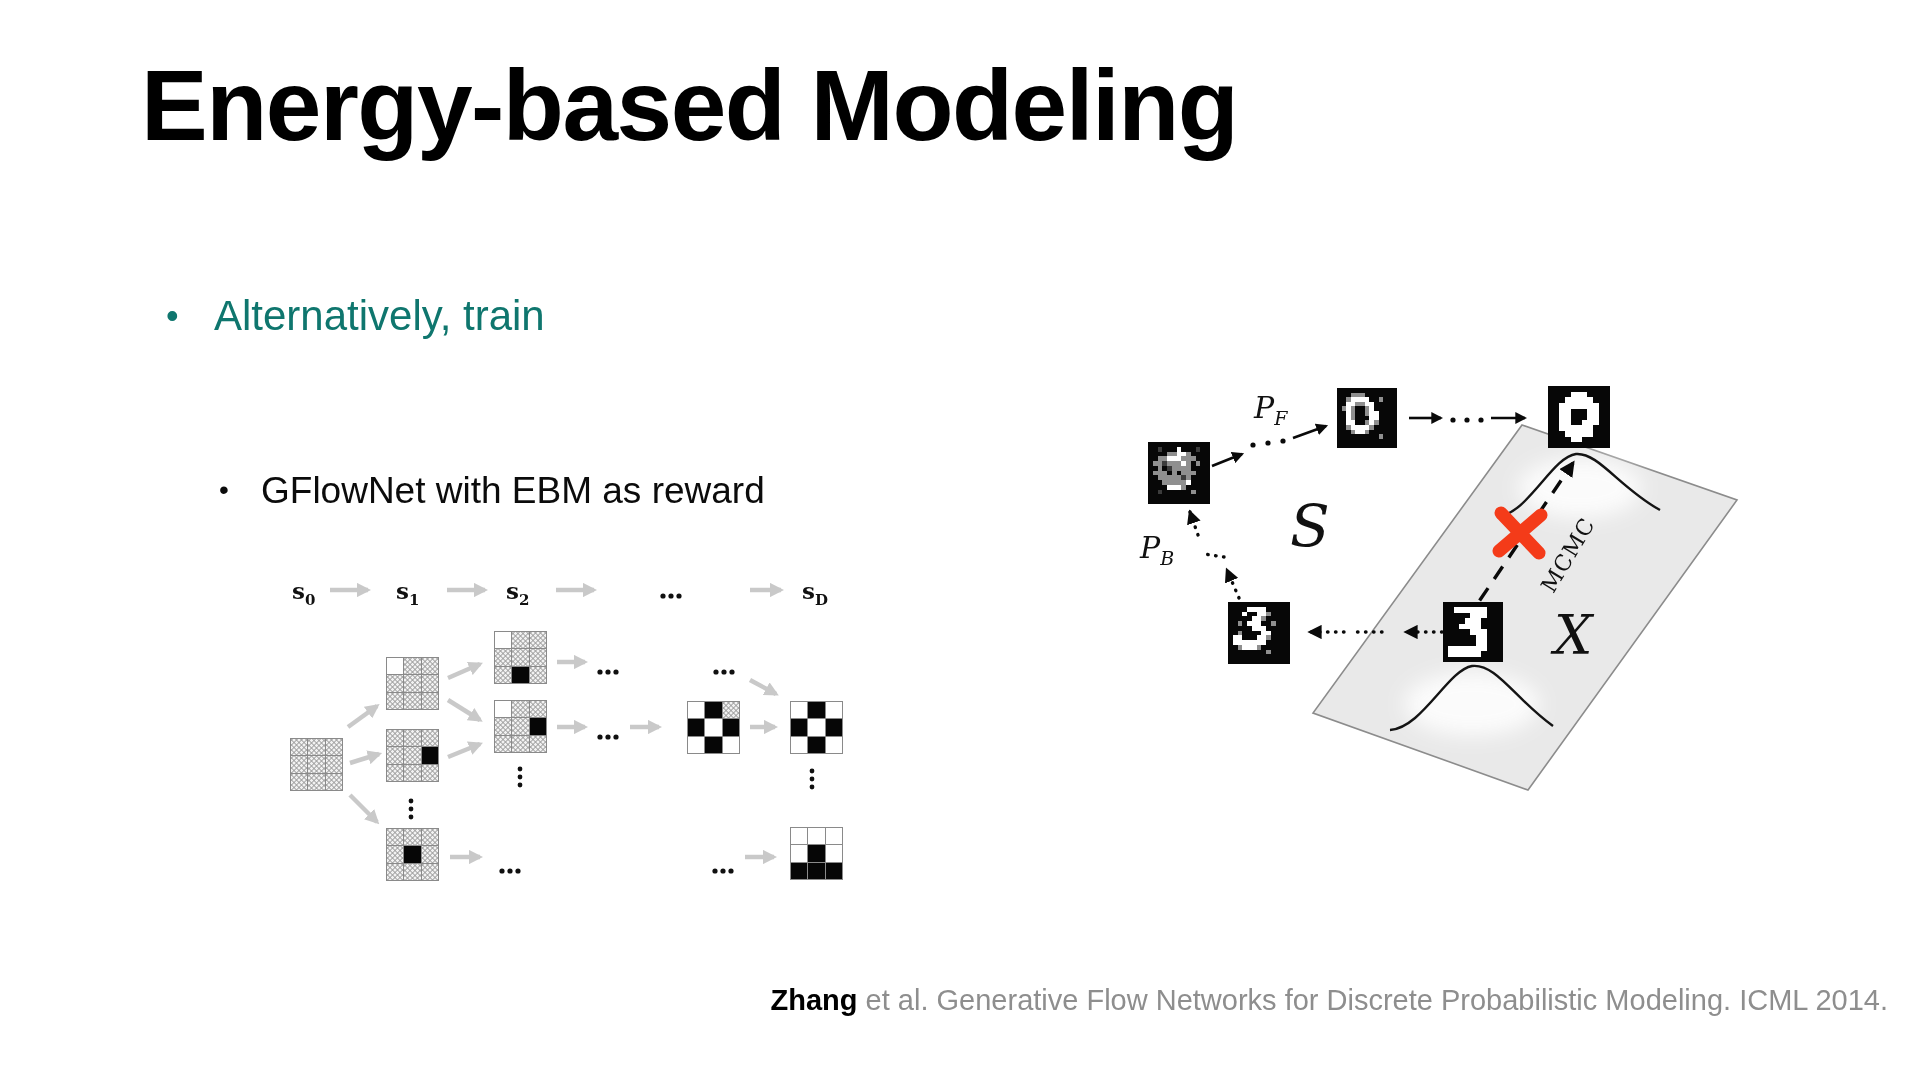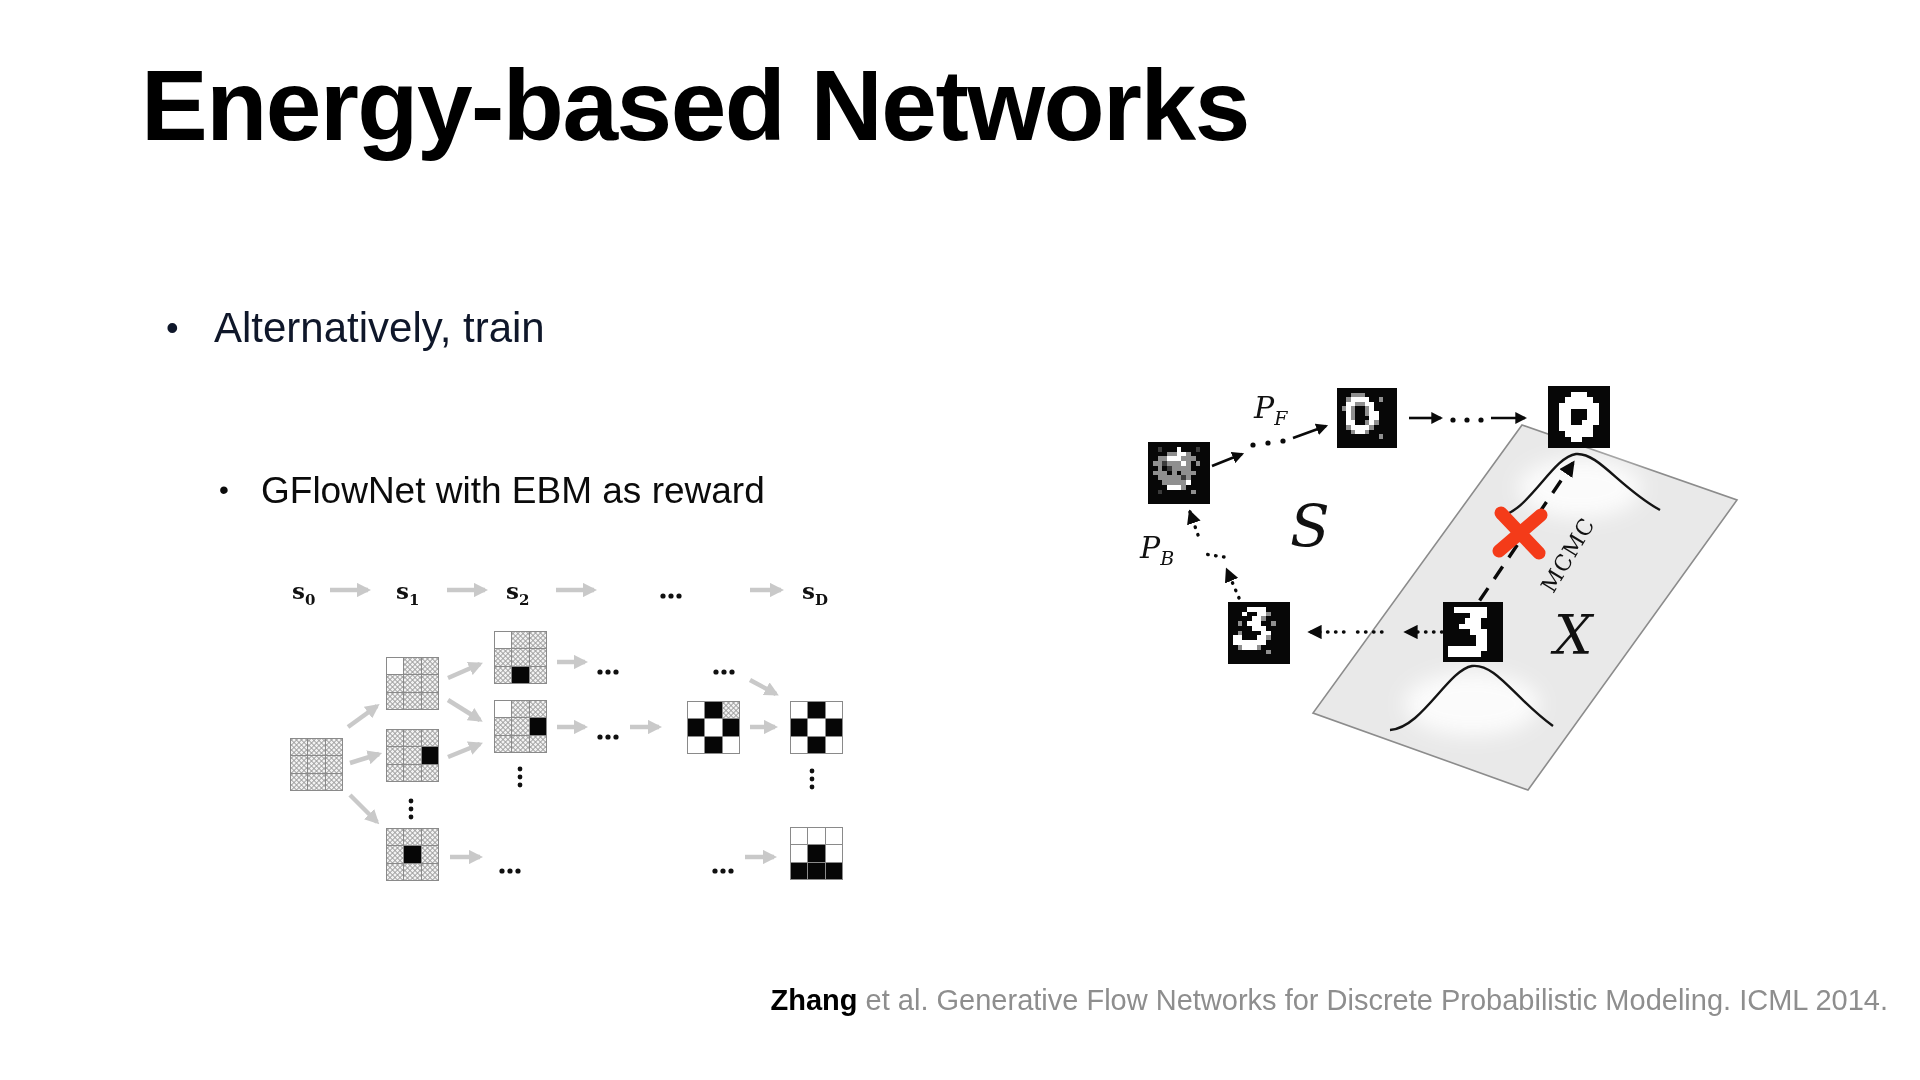--- a/index.html
+++ b/index.html
@@ -1,21 +1,21 @@
 <!DOCTYPE html>
 <html><head>
 <meta charset="utf-8">
 <style>
   html,body{margin:0;padding:0;background:#ffffff;}
   .slide{position:relative;width:1920px;height:1080px;background:#ffffff;overflow:hidden;
          font-family:"Liberation Sans",sans-serif;color:#000;}
   
   .title{position:absolute;left:141px;top:48px;font-size:100px;font-weight:bold;
          letter-spacing:-1.5px;color:#000;white-space:nowrap;}
-  .b1{position:absolute;left:166px;top:292px;font-size:42px;color:#0f172a;white-space:nowrap;margin-top:12px;}
+  .b1{position:absolute;left:166px;top:292px;font-size:42px;color:#0f766e;white-space:nowrap;}
   .b1 .dot{display:inline-block;width:48px;font-size:36px;vertical-align:2px;}
   .b2{position:absolute;font-size:37px;color:#0b0b0b;white-space:nowrap;}
   .b2 .dot{display:inline-block;width:42px;font-size:28px;vertical-align:4px;}
   .b2-1{left:219px;top:470px;}
   .b2-2{left:219px;top:582px;}
   .citation{position:absolute;right:32px;top:984px;font-size:29px;color:#8e8e8e;white-space:nowrap;}
   .citation .cit-author{color:#000;font-weight:bold;}
   
   .left-diagram{position:absolute;left:280px;top:565px;width:580px;height:330px;}
   .left-diagram svg{position:absolute;left:0;top:0;}
@@ -44,21 +44,21 @@
   .x-label{left:434px;top:244px;font-size:54px;}
   .mcmc-label{position:absolute;left:416px;top:224px;font-family:"DejaVu Serif",serif;
               font-size:22px;color:#111;transform:rotate(-59deg);transform-origin:0 0;
               letter-spacing:1px;}
 </style>
 </head>
 <body>
 
 <div class="slide">
 
-  <div class="title">Energy-based Networks</div>
+  <div class="title">Energy-based Modeling</div>
 
   <div class="b1">
     <span class="dot">•</span><span>Alternatively, train</span>
   </div>
   <div class="b2 b2-1">
     <span class="dot">•</span><span>GFlowNet with EBM as reward</span>
   </div>
 
   <div class="left-diagram">
     <svg width="580" height="330" viewBox="0 0 580 330">

